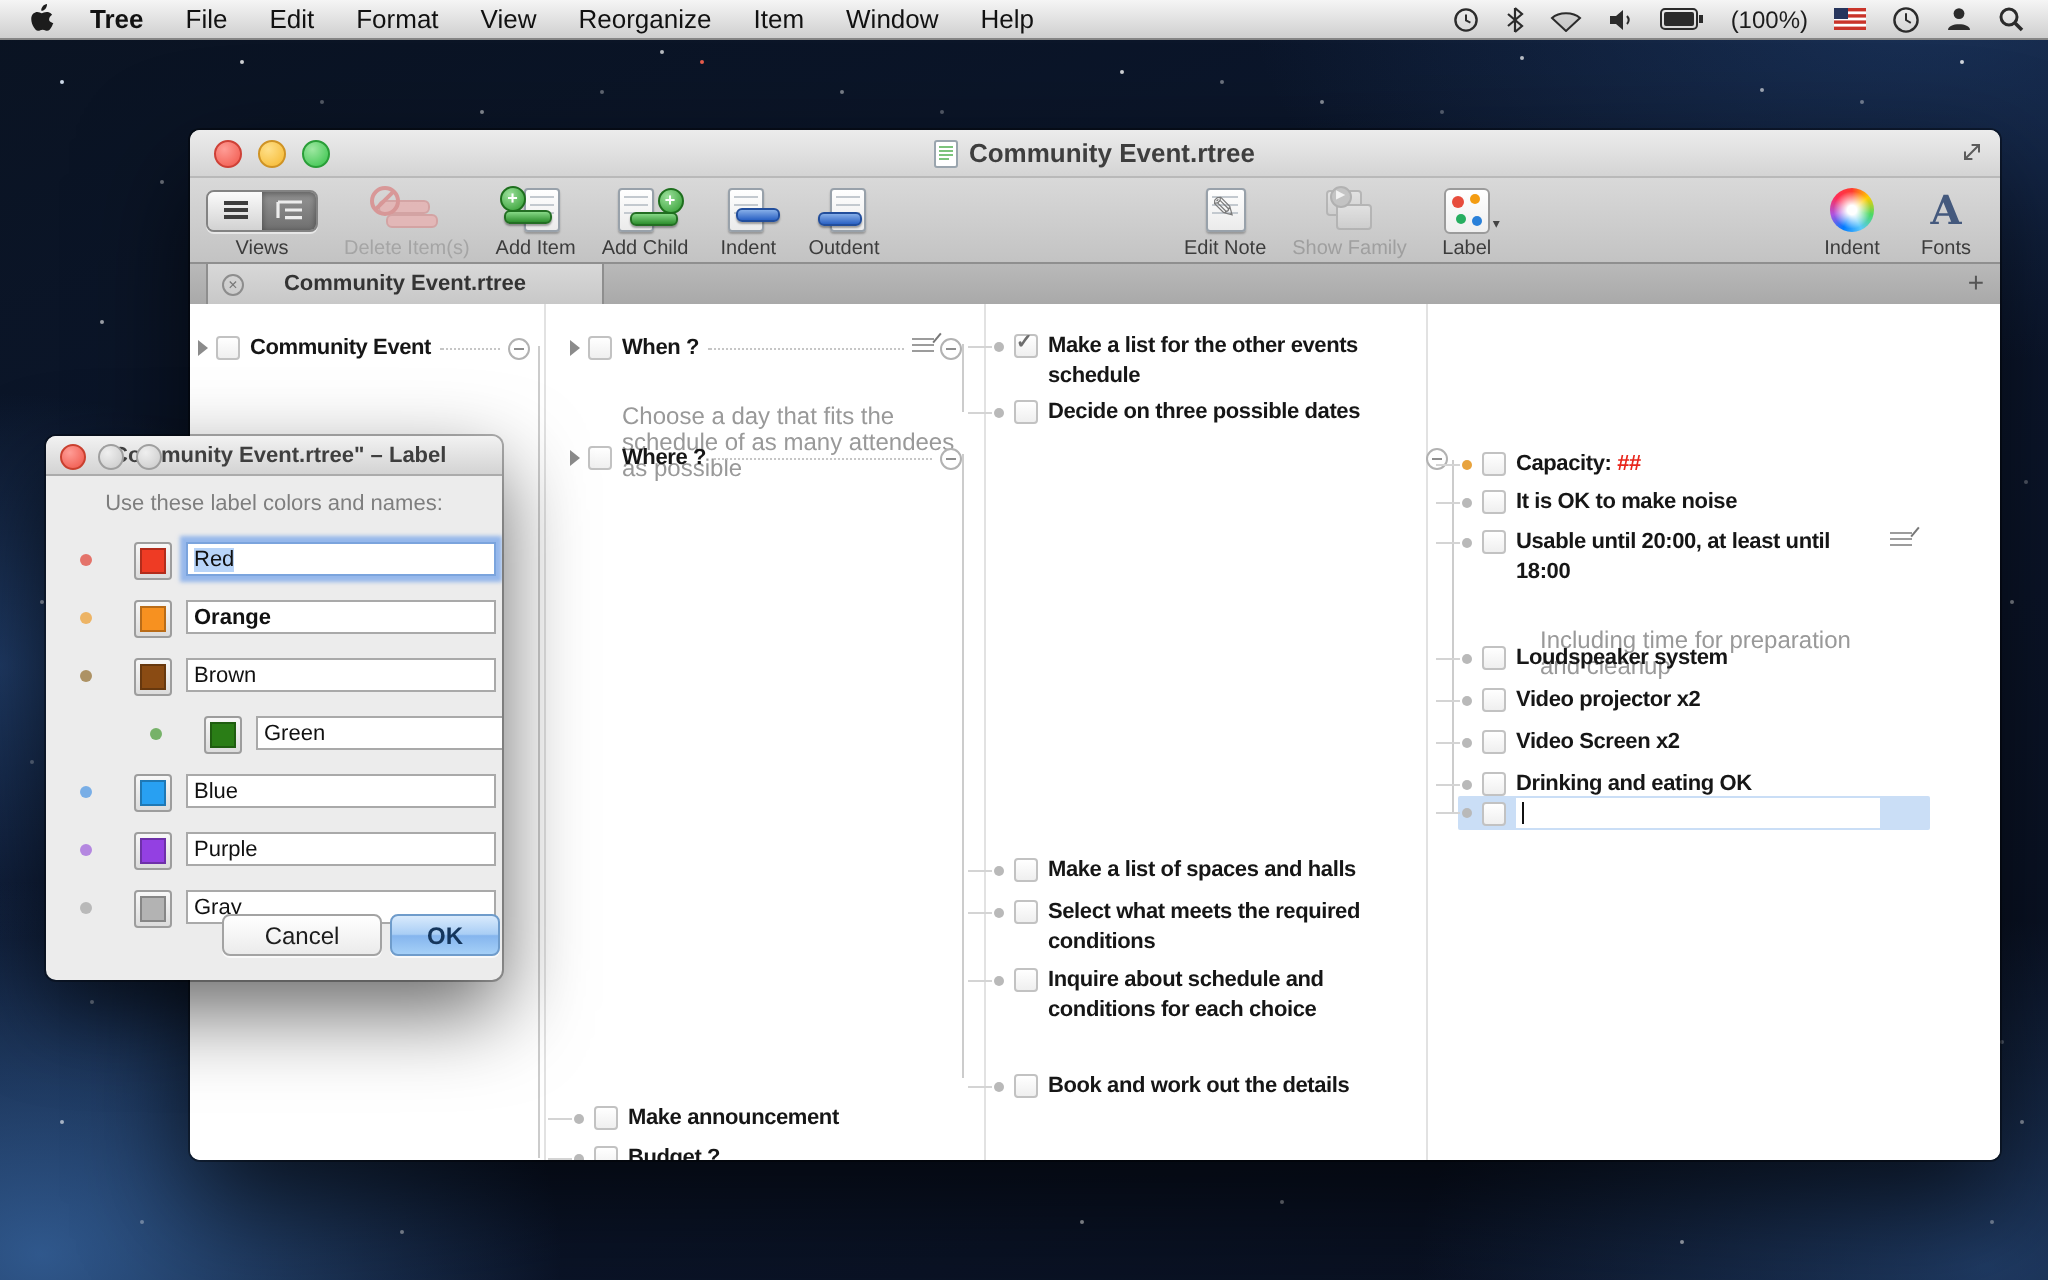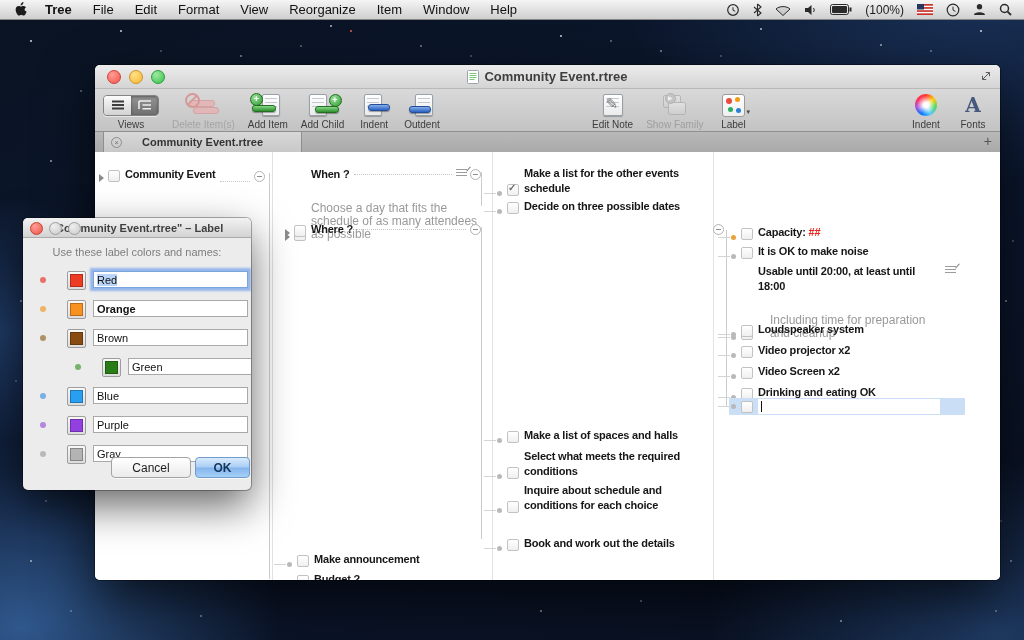--- a/index.html
+++ b/index.html
@@ -63,21 +63,21 @@
   
   #tabbar{position:relative;height:20px;background:linear-gradient(#b9b9b9,#a9a9a9);border-bottom:1px solid #8a8a8a}
   #tab{position:absolute;left:8px;top:0;width:197px;height:20px;background:linear-gradient(#d8d8d8,#c8c8c8);border-left:1px solid #8e8e8e;border-right:1px solid #8e8e8e;display:flex;align-items:center;justify-content:center;font-size:11px;font-weight:bold;color:#343434}
   #tabclose{position:absolute;left:7px;top:5px;width:9px;height:9px;border:1px solid #8d8d8d;border-radius:50%;color:#777;font:8px/9px "Liberation Sans",sans-serif;text-align:center}
   #tabadd{position:absolute;right:8px;top:1px;font-size:14px;color:#555}
 
   
   #content{position:absolute;left:0;top:87px;right:0;bottom:0;background:#fff;overflow:hidden}
   .vdiv{position:absolute;top:0;bottom:0;width:1px;background:#e2e2e2}
   .vline{position:absolute;width:1px;background:#ccc}
-  .row{position:absolute;display:flex;align-items:flex-end;font-size:11px;font-weight:bold;color:#161616;letter-spacing:-.2px}
+  .row{position:absolute;display:flex;align-items:flex-start;font-size:11px;font-weight:bold;color:#161616;letter-spacing:-.2px}
   .tri{flex:none;width:0;height:0;border-left:5px solid #8b8b8b;border-top:4px solid transparent;border-bottom:4px solid transparent;margin:3px 4px 0 0}
   .dot{flex:none;width:5px;height:5px;border-radius:50%;background:#b9b9b9;margin:5px 5px 0 0;position:relative}
   .dot::before{content:"";position:absolute;left:-13px;top:2px;width:12px;height:1px;background:#d4d4d4}
   .dot.orange{background:#e8a33d}
   .cb{flex:none;width:10px;height:10px;border:1px solid #c2c2c2;border-radius:2px;background:linear-gradient(#fff,#efefef);margin:1px 5px 0 0;position:relative}
   .cb.checked::after{content:"\2713";position:absolute;left:0;top:-3px;font-size:10px;color:#6d6d6d}
   .txt{line-height:15px}
   .red{color:#e8261c}
   .body{flex:1;min-width:0}
   .head{display:flex;align-items:flex-start}

